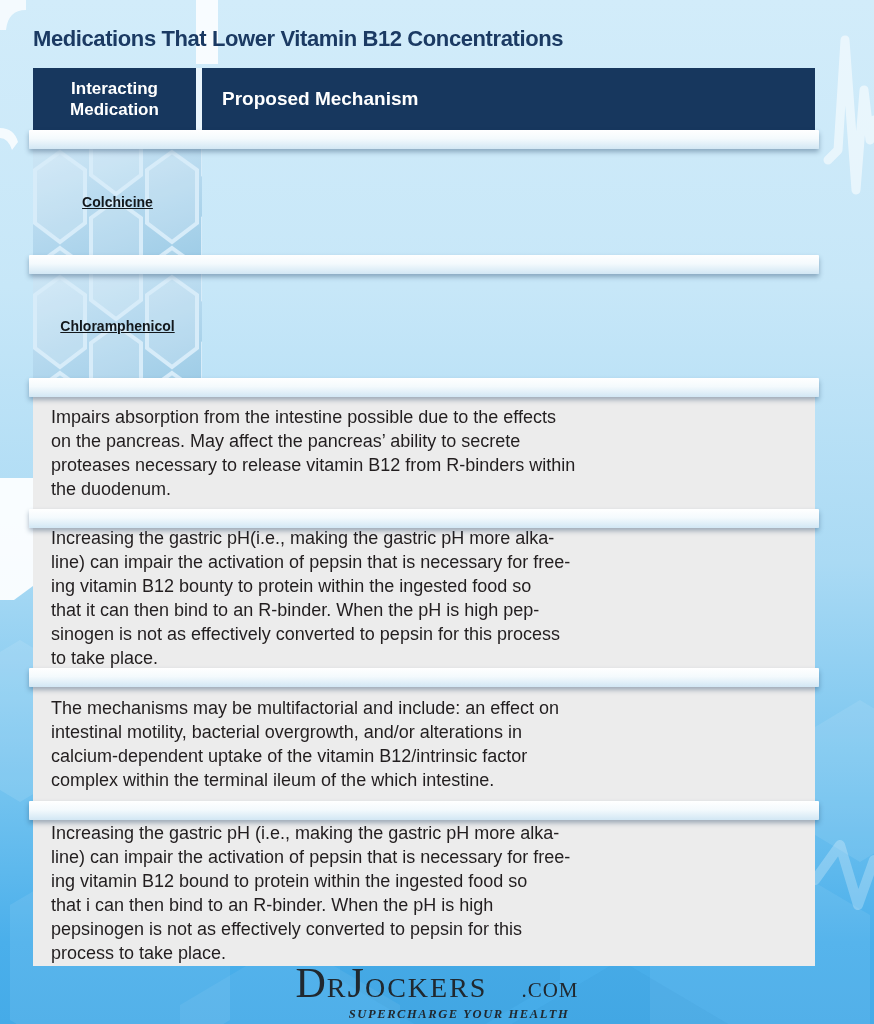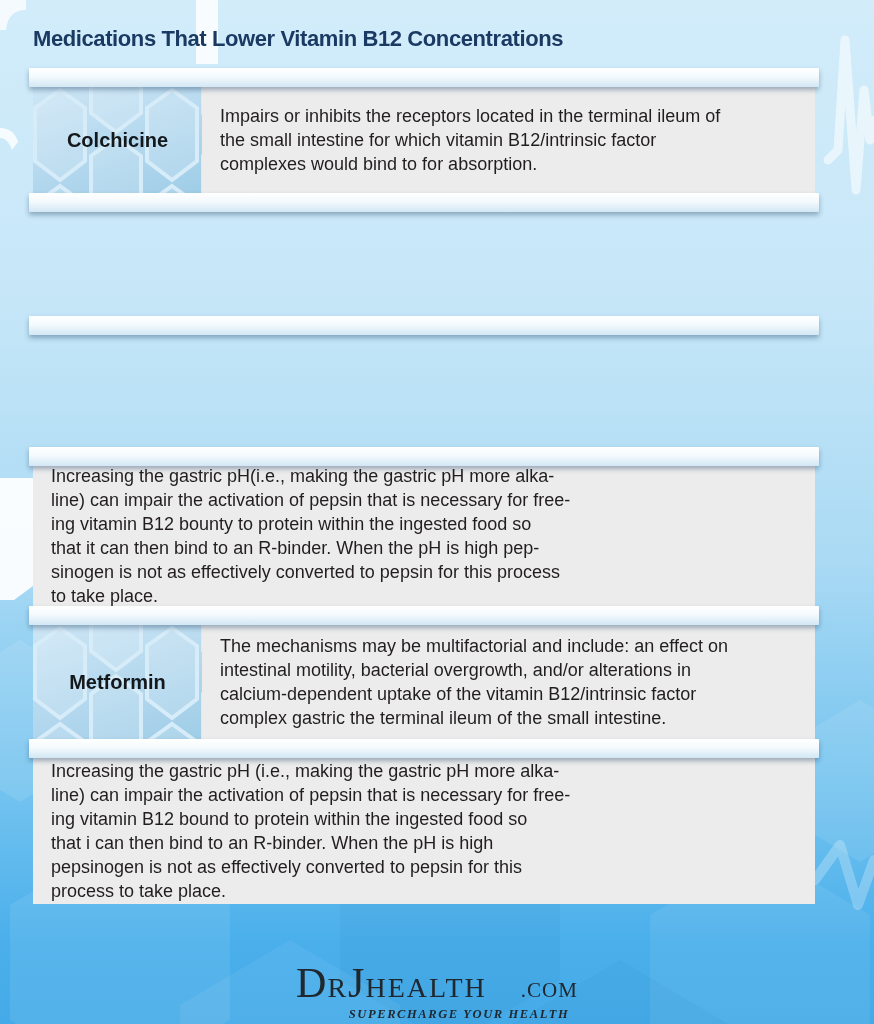--- a/index.html
+++ b/index.html
@@ -70,27 +70,28 @@
     background: linear-gradient(160deg, #cde6f5 0%, #b4d8ee 55%, #9fcde7 100%);
     display: flex;
     align-items: center;
     justify-content: center;
     overflow: hidden;
   }
   .cell-med svg.hexfill { position:absolute; left:0; top:0; width:100%; height:100%; }
   .med-label {
     position: relative;
     font-weight: bold;
-    font-size: 20px;
+    font-size: 14px;
     line-height: 23px;
     color: #13181c;
     text-align: right;
     white-space: pre-line;
     padding: 0 4px;
     z-index: 1;
+    text-decoration: underline;
   }
   .cell-mech {
     flex: 1;
     background: #ececec;
     display: flex;
     align-items: center;
   }
   .mech-text {
     margin: 0;
     font-size: 18px;
@@ -175,74 +176,81 @@
 
     <path d="M0 478 L33 478 L33 586 L14 600 L0 600 Z" fill="rgba(255,255,255,0.92)"></path>
 
     <polyline points="815,880 840,845 858,905 874,860" fill="none" stroke="rgba(255,255,255,0.25)" stroke-width="10" stroke-linejoin="round" stroke-linecap="round"></polyline>
   </svg>
 
   <h1 class="title">Medications That Lower Vitamin B12 Concentrations</h1>
 
   <div class="tablewrap">
 
+    <div class="thead">
+      <div class="th th-left">Interacting
+Medication</div>
+      <div class="th-gap"></div>
+      <div class="th th-right">Proposed Mechanism</div>
+    </div>
 
     <div class="sep"></div>
 
     <div class="row h-r1">
       <div class="cell-med">
         <svg class="hexfill" aria-hidden="true">
             <rect width="100%" height="100%" fill="url(#hexpat)"></rect>
           </svg>
         <span class="med-label">Colchicine</span>
       </div>
-      <div class="cell-mech">
-        <p class="mech-text">Impairs or inhibits the receptors located in the terminal ileum of
-the small intestine for which vitamin B12/intrinsic factor
-complexes would bind to for absorption.</p>
-      </div>
     </div>
 
     <div class="sep"></div>
 
     <div class="row h-r2">
+      <div class="cell-med">
+        <svg class="hexfill" aria-hidden="true">
+            <rect width="100%" height="100%" fill="url(#hexpat)"></rect>
+          </svg>
+        <span class="med-label">Chloramphenicol</span>
+      </div>
     </div>
 
     <div class="sep"></div>
 
     <div class="row h-r3">
+      <div class="cell-mech">
+        <p class="mech-text">Impairs absorption from the intestine possible due to the effects
+on the pancreas. May affect the pancreas’ ability to secrete
+proteases necessary to release vitamin B12 from R-binders within
+the duodenum.</p>
+      </div>
     </div>
 
     <div class="sep"></div>
 
     <div class="row h-r4">
       <div class="cell-mech">
         <p class="mech-text">Increasing the gastric pH(i.e., making the gastric pH more alka-
 line) can impair the activation of pepsin that is necessary for free-
 ing vitamin B12 bounty to protein within the ingested food so
 that it can then bind to an R-binder.  When the pH is high pep-
 sinogen is not as effectively converted to pepsin for this process
 to take place.</p>
       </div>
     </div>
 
     <div class="sep"></div>
 
     <div class="row h-r5">
-      <div class="cell-med">
-        <svg class="hexfill" aria-hidden="true">
-            <rect width="100%" height="100%" fill="url(#hexpat)"></rect>
-          </svg>
-        <span class="med-label">Metformin</span>
-      </div>
       <div class="cell-mech">
         <p class="mech-text">The mechanisms may be multifactorial and include: an effect on
 intestinal motility, bacterial overgrowth, and/or alterations in
 calcium-dependent uptake of the vitamin B12/intrinsic factor
-complex gastric the terminal ileum of the small intestine.</p>
+complex within the terminal ileum of the which intestine.</p>
       </div>
     </div>
 
     <div class="sep"></div>
 
     <div class="row h-r6">
       <div class="cell-mech">
         <p class="mech-text">Increasing the gastric pH (i.e., making the gastric pH more alka-
 line) can impair the activation of pepsin that is necessary for free-
 ing vitamin B12 bound to protein within the ingested food so
@@ -252,19 +260,19 @@
       </div>
     </div>
 
   </div>
 
   <div class="footer">
     <div class="logo-line">
       <span class="logo-big">D</span>
         <span class="logo-mid">R</span>
         <span class="logo-big">J</span>
-        <span class="logo-mid">HEALTH</span>
+        <span class="logo-mid">OCKERS</span>
         <span class="logo-com">.COM</span>
     </div>
     <div class="tagline">SUPERCHARGE YOUR HEALTH</div>
   </div>
 
 </div>
 
 </body></html>

